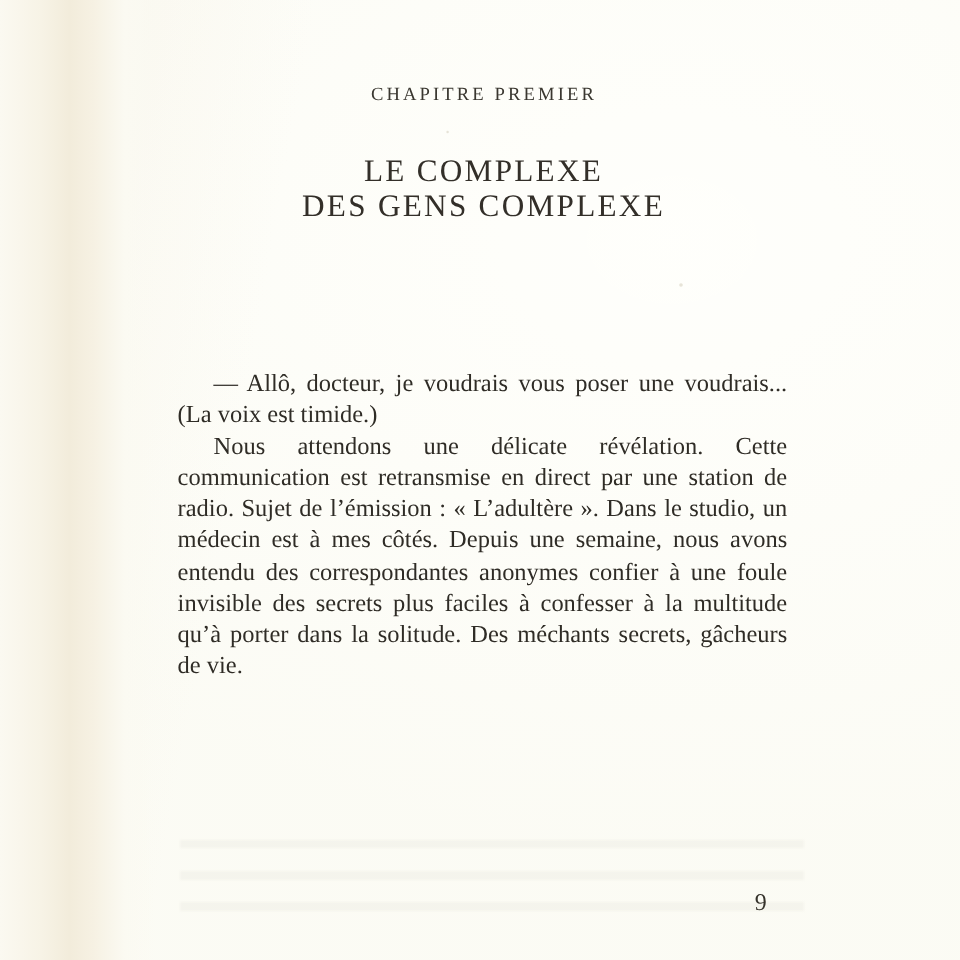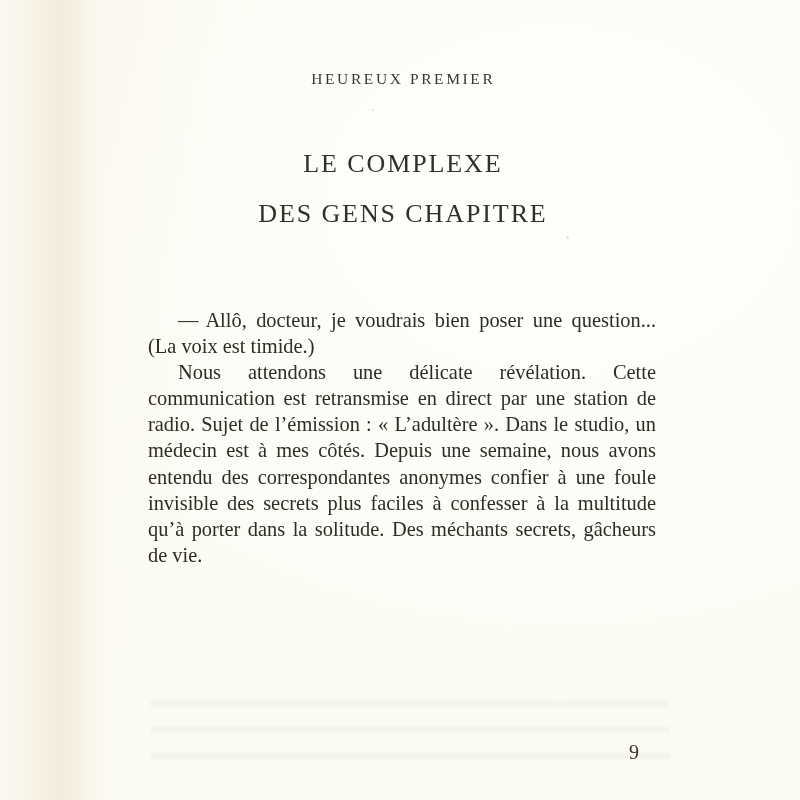--- a/index.html
+++ b/index.html
@@ -109,21 +109,20 @@
     font-size: 26px;
     line-height: 29px;
     letter-spacing: 1.9px;
     color: #332f29;
     text-indent: 1.9px;
   }
 
   .chapter-title .title-line {
     display: block;
     white-space: nowrap;
-    margin-top: 21px;
   }
 
   .body-text {
     position: absolute;
     top: 307px;
     left: 0;
     width: 508px;
     font-size: 20.4px;
     line-height: 26.1px;
     color: #2f2c26;
@@ -170,31 +169,31 @@
   <div class="paper-tint"></div>
   <div class="gutter-shade"></div>
   <div class="bleed-through"></div>
 
   <div class="speck" style="left:566px; top:236px; width:3px; height:3px;"></div>
   <div class="speck" style="left:372px; top:109px; width:2px; height:2px;"></div>
   <div class="speck" style="left:646px; top:447px; width:2px; height:2px;"></div>
 
   <div class="content">
 
-    <div class="chapter-label">HEUREUX PREMIER</div>
+    <div class="chapter-label">CHAPITRE PREMIER</div>
 
     <div class="chapter-title">
       <span class="title-line">LE COMPLEXE</span>
-      <span class="title-line">DES GENS CHAPITRE</span>
+      <span class="title-line">DES GENS COMPLEXE</span>
     </div>
 
     <div class="body-text">
 
       <p class="dialogue">
-        <span class="dash">—</span><span>Allô, docteur, je voudrais bien poser une question... (La voix est timide.)</span>
+        <span class="dash">—</span><span>Allô, docteur, je voudrais vous poser une voudrais... (La voix est timide.)</span>
       </p>
 
 
 
       <p>
         <span>Nous attendons une délicate révélation. Cette communication est retransmise en direct par une station de radio. Sujet de l’émission : « L’adultère ». Dans le studio, un médecin est à mes côtés. Depuis une semaine, nous avons entendu des correspondantes anonymes confier à une foule invisible des secrets plus faciles à confesser à la multitude qu’à porter dans la solitude. Des méchants secrets, gâcheurs de vie.</span>
       </p>
 
     </div>
 

